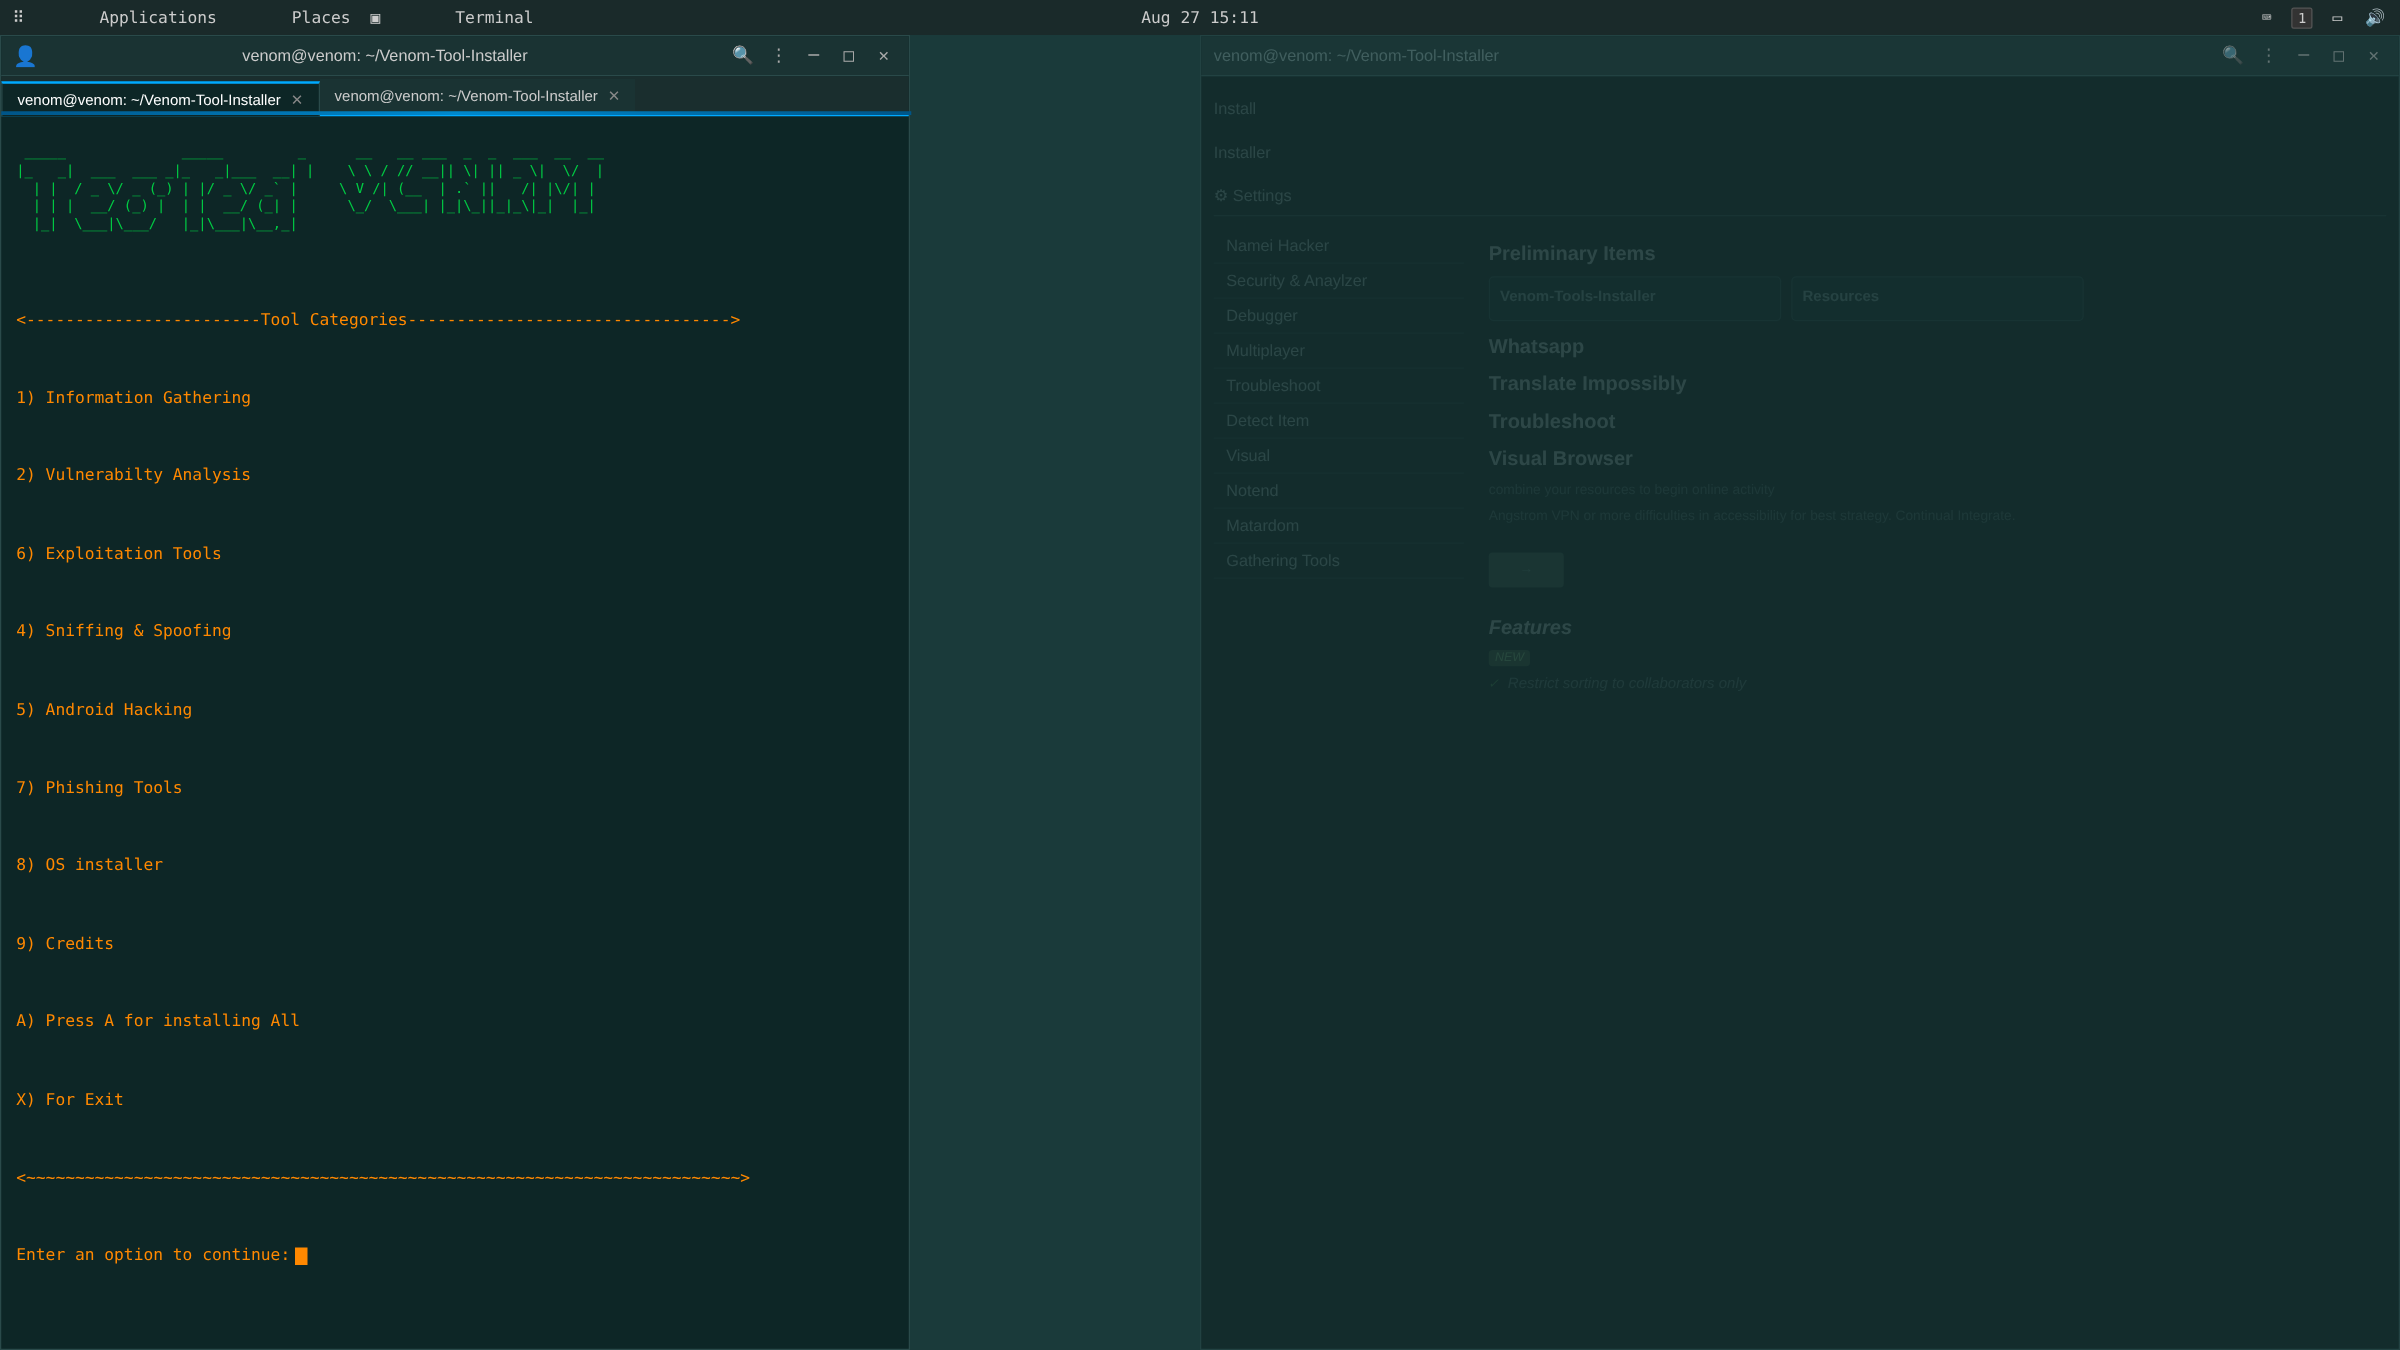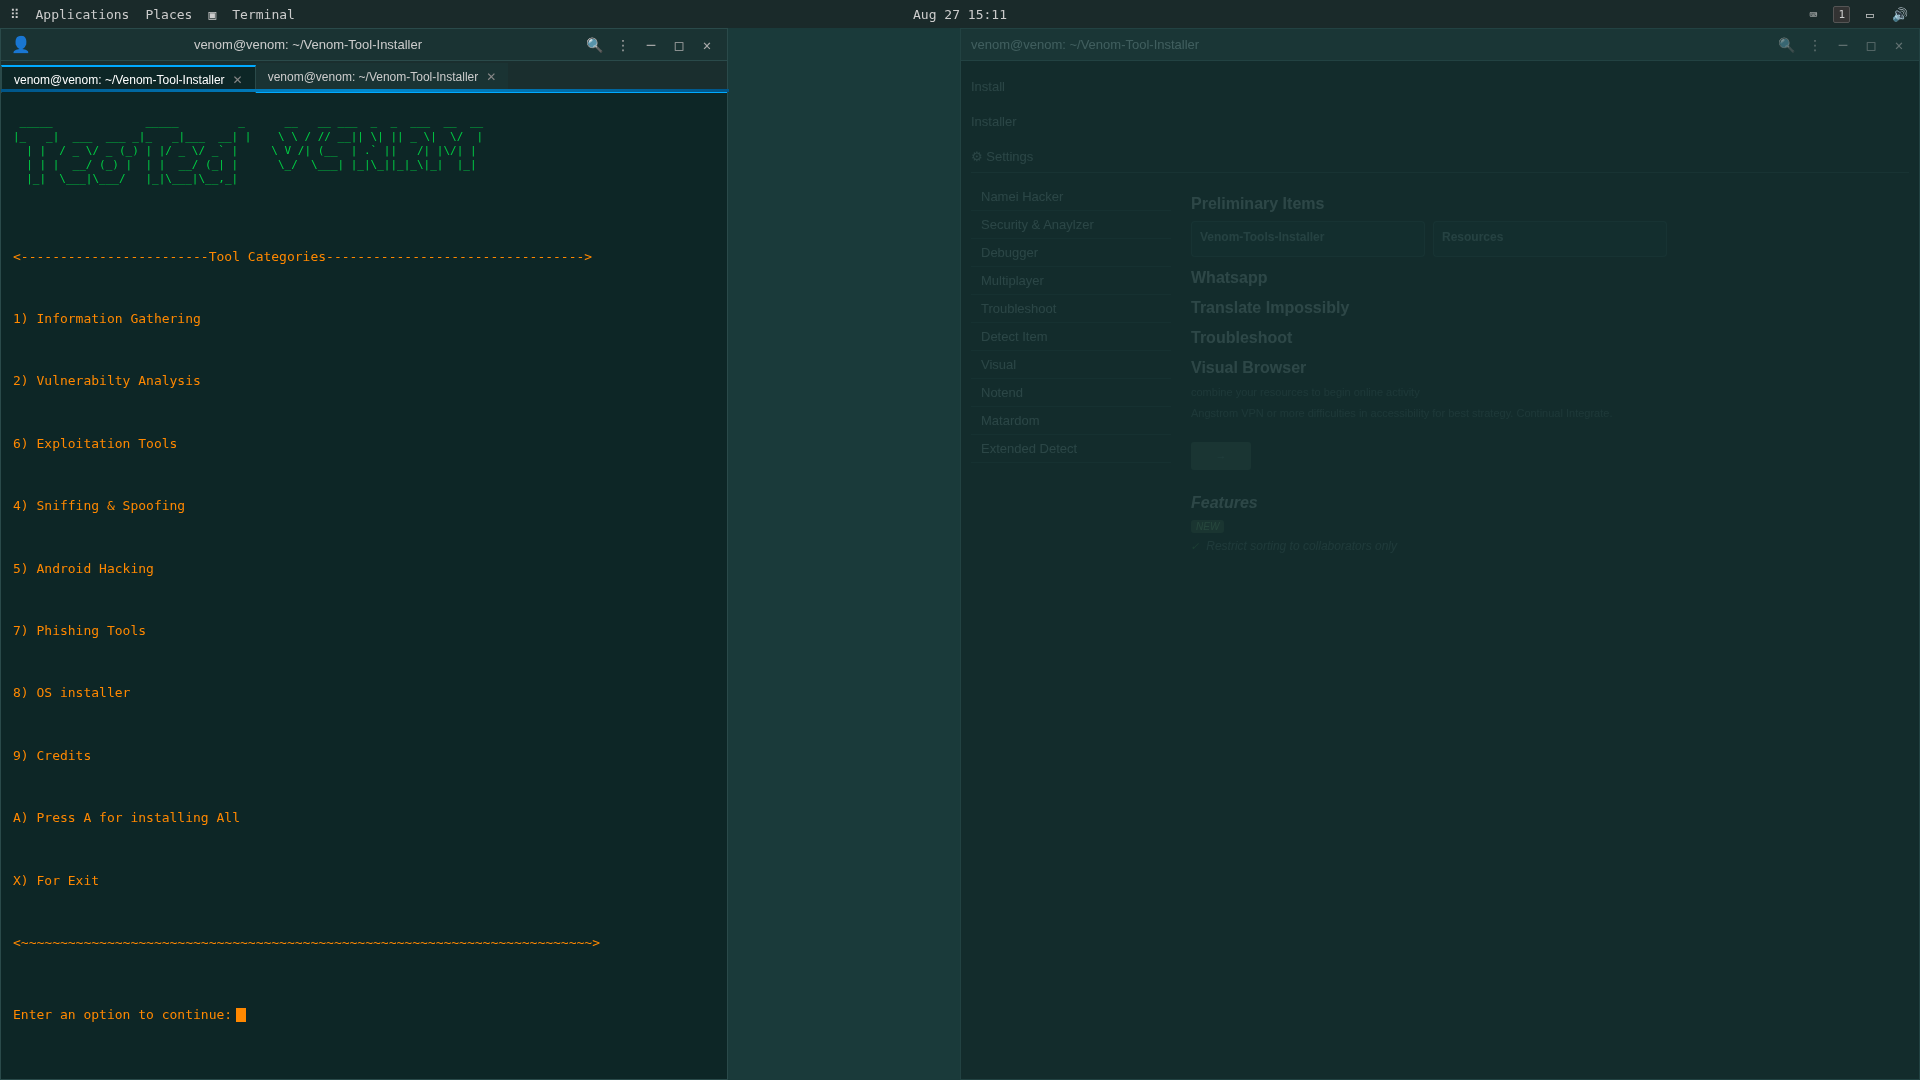--- a/index.html
+++ b/index.html
@@ -34,20 +34,21 @@
     .sys-icon {
       color: #ccc;
       font-size: 13px;
       cursor: pointer;
     }
 
     .sys-menu-item {
       color: #ccc;
       font-size: 13px;
       cursor: pointer;
+      margin-left: 44px;
     }
 
     #system-bar-center {
       position: absolute;
       left: 50%;
       transform: translateX(-50%);
       color: #ccc;
       font-size: 13px;
     }
 
@@ -212,21 +213,21 @@
       color: #ff8800;
     }
 
     .prompt-line {
       color: #ff8800;
       font-size: 13px;
       font-family: monospace;
       display: flex;
       align-items: center;
       gap: 4px;
-      margin-top: 12px;
+      margin-top: 2px;
     }
 
     .cursor-block {
       display: inline-block;
       width: 10px;
       height: 14px;
       background: #ff8800;
       vertical-align: middle;
     }
 
@@ -412,21 +413,21 @@
       <div style="width:200px;flex-shrink:0;">
         <div class="bg-sidebar-item">Namei Hacker</div>
         <div class="bg-sidebar-item">Security &amp; Anaylzer</div>
         <div class="bg-sidebar-item">Debugger</div>
         <div class="bg-sidebar-item">Multiplayer</div>
         <div class="bg-sidebar-item">Troubleshoot</div>
         <div class="bg-sidebar-item">Detect Item</div>
         <div class="bg-sidebar-item">Visual</div>
         <div class="bg-sidebar-item">Notend</div>
         <div class="bg-sidebar-item">Matardom</div>
-        <div class="bg-sidebar-item">Extended Detect</div>
+        <div class="bg-sidebar-item">Gathering Tools</div>
       </div>
 
       <div style="flex:1;">
         <div class="st-section-title">Preliminary Items</div>
         <div class="st-grid">
           <div class="st-card">
             <div class="st-card-title">Venom-Tools-Installer</div>
           </div>
           <div class="st-card">
             <div class="st-card-title">Resources</div>

